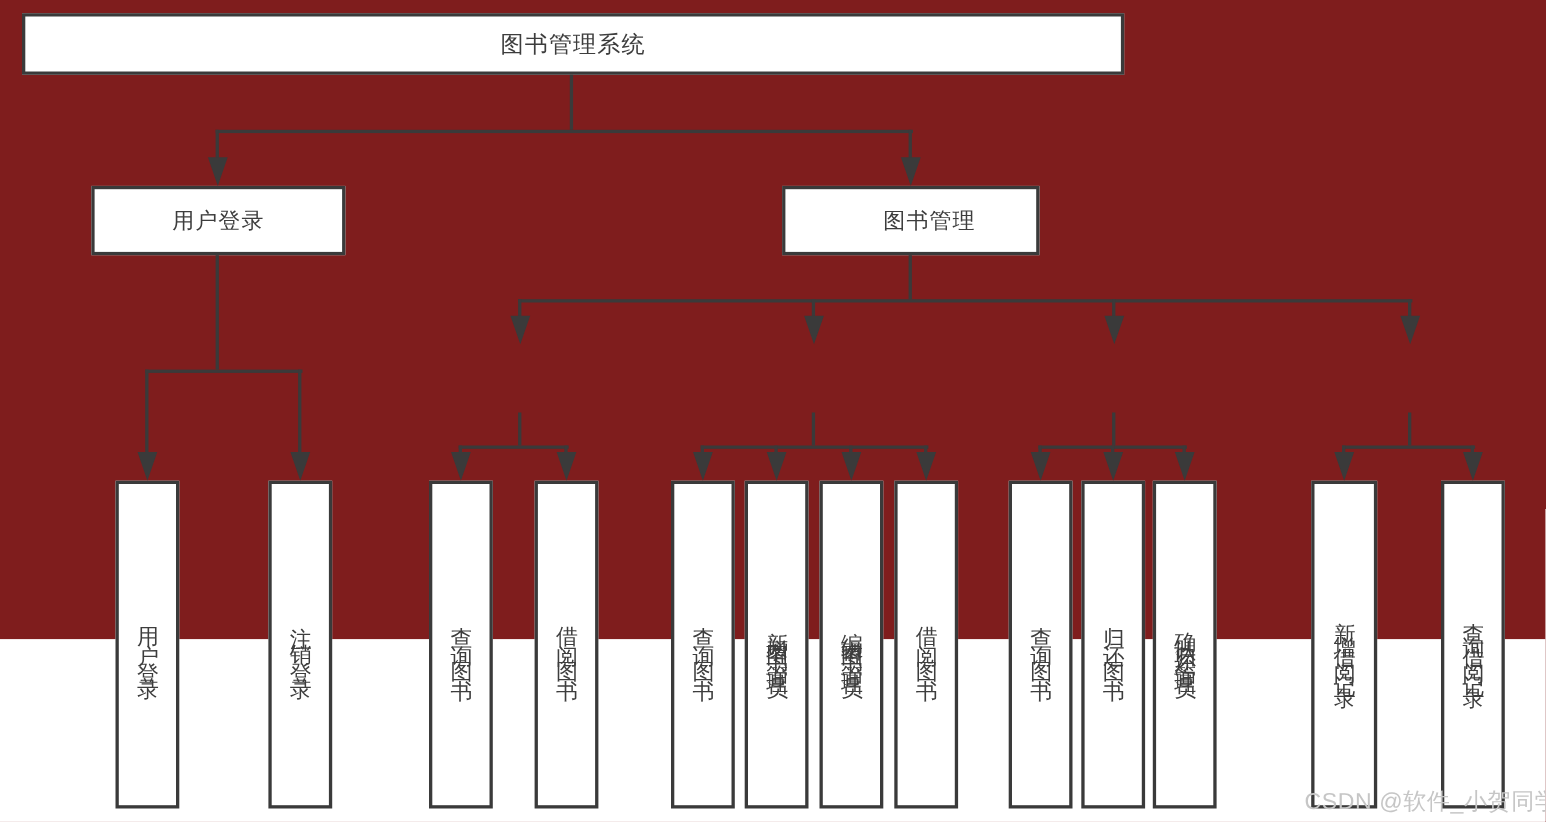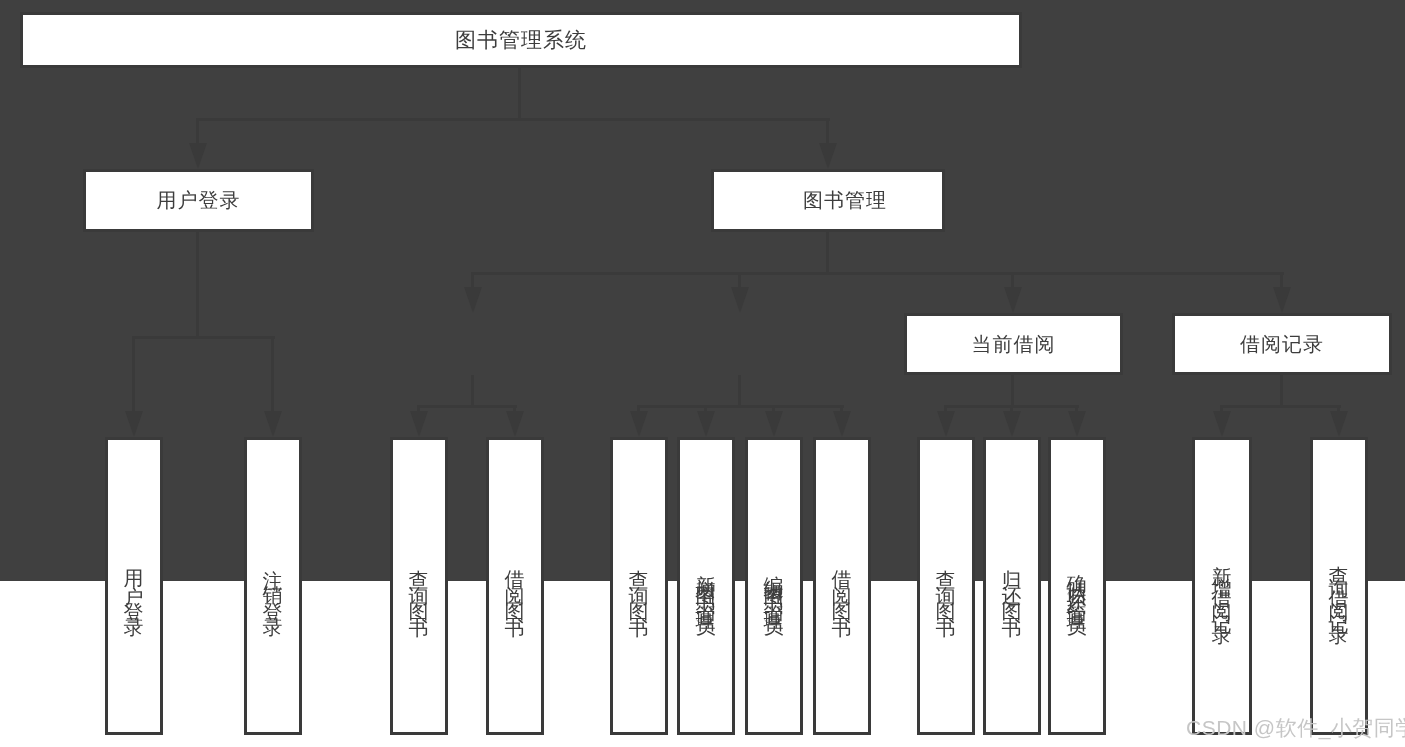--- a/index.html
+++ b/index.html
@@ -1,18 +1,18 @@
 <!DOCTYPE html>
 <html><head>
 <meta charset="utf-8">
 <style>
   html,body{margin:0;padding:0;background:#ffffff;}
   body{width:1405px;height:747px;position:relative;overflow:hidden;
        font-family:"Liberation Sans","DejaVu Sans",sans-serif;}
-  .stage{position:absolute;left:0;top:0;width:1405px;height:581px;background:#404040;}
+  .stage{position:absolute;left:0;top:0;width:1405px;height:581px;background:#7f1d1d;}
 
   
   .hbox{position:absolute;border:3px solid #3a3a3a;background:#fff;box-sizing:border-box;
         display:flex;align-items:center;justify-content:center;
         font-size:20px;color:#3d3d3d;letter-spacing:1px;}
   .rootbox{font-size:21px;}
   .leaf{position:absolute;border:3px solid #3a3a3a;background:#fff;box-sizing:border-box;
         display:flex;align-items:center;justify-content:center;
         width:58px;top:437px;height:298px;}
   .leaf span{writing-mode:vertical-rl;text-orientation:mixed;
@@ -34,22 +34,20 @@
 </head>
 <body>
 
 <div class="stage">
 
   <div class="hbox rootbox" style="left:20px;top:12px;width:1002px;height:56px;">图书管理系统</div>
 
   <div class="hbox" style="left:83px;top:169px;width:231px;height:63px;">用户登录</div>
   <div class="hbox" style="left:711px;top:169px;width:234px;height:63px;padding-left:34px;">图书管理</div>
 
-  <div class="hbox" style="left:904px;top:313px;width:219px;height:62px;">当前借阅</div>
-  <div class="hbox" style="left:1172px;top:313px;width:220px;height:62px;">借阅记录</div>
 
   <div class="leaf ls4" style="left:105px;">
     <span>用户登录</span>
     </div>
   <div class="leaf ls4" style="left:244px;">
     <span>注销登录</span>
     </div>
 
   <div class="leaf ls4" style="left:390px;">
     <span>查询图书</span>

